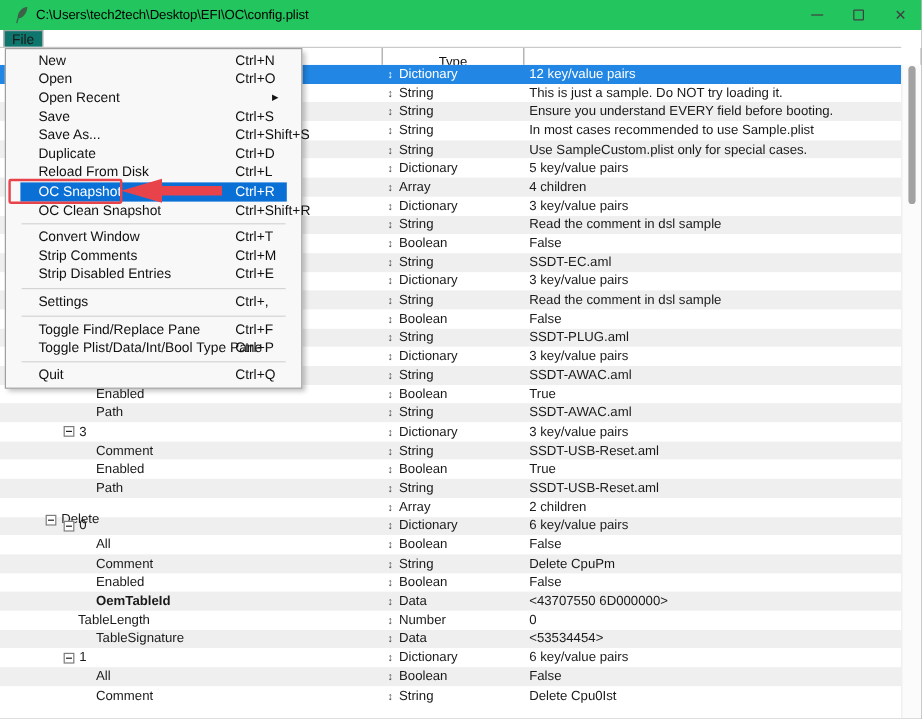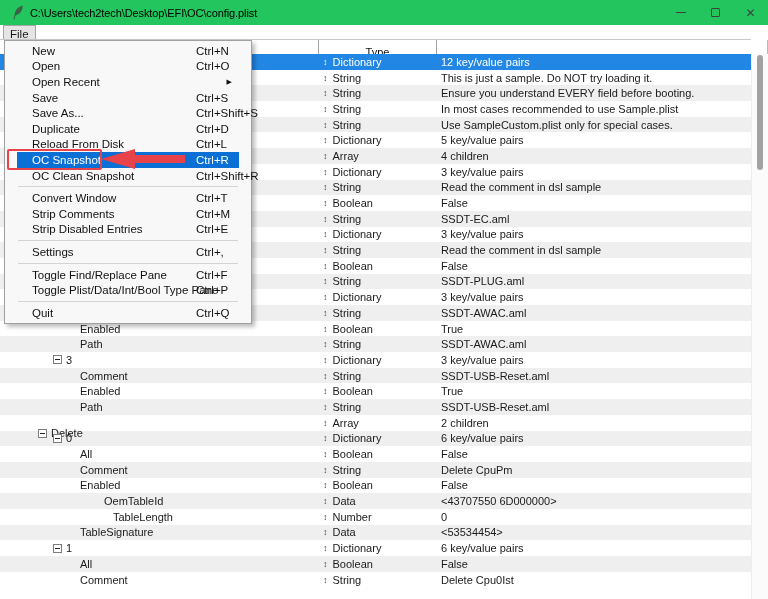--- a/index.html
+++ b/index.html
@@ -14,21 +14,21 @@
   .appicon{position:absolute;left:10px;top:4px;width:15px;height:17px;}
   .title{position:absolute;left:30px;top:0;height:25px;line-height:26px;font-size:11px;letter-spacing:-0.1px;color:#000;white-space:nowrap;}
   .wincontrols{position:absolute;right:0;top:0;height:25px;display:flex;}
   .wbtn{width:35px;height:25px;display:flex;align-items:center;justify-content:center;}
   .glyph-min{width:10px;height:1px;background:#404040;display:block;}
   .glyph-max{width:9px;height:9px;border:1px solid #404040;border-radius:1px;display:block;}
   .glyph-close{font-size:12px;color:#404040;line-height:1;}
   
   .menubar{position:absolute;top:25px;left:0;right:0;height:15px;background:#fff;}
   .menubar-item{position:absolute;left:3px;top:0;height:17px;padding:4px 6px;font-size:11.5px;
-    display:flex;align-items:center;border:1px solid #a6a6a6;background:#e5e5e5;}
+    display:flex;align-items:center;border:1px solid #a6a6a6;background:#0f766e;}
   
   .tableheader{position:absolute;top:39px;left:0;right:17px;height:26px;background:#fff;
     border-top:1px solid #c9c9c9;border-bottom:1px solid #a3a3a3;display:flex;font-size:11px;}
   .hcell{height:100%;display:flex;align-items:center;justify-content:center;border-right:1px solid #a3a3a3;color:#111;}
   .h0{width:319px;flex:none;}
   .h1{width:118px;flex:none;}
   .h2{flex:1;border-right:none;margin-top:40px;}
   
   .rows{position:absolute;top:54px;left:0;width:751px;bottom:0;overflow:hidden;background:#fff;}
   .trow{display:flex;height:15.7px;align-items:center;font-size:11px;white-space:nowrap;}
@@ -403,33 +403,33 @@
         </div>
         <div class="cell type">
           <span class="updown">↕</span>
           <span>Boolean</span>
         </div>
         <div class="cell value">
           <span>False</span>
         </div>
       </div>
       <div class="trow odd">
-        <div class="cell name" style="padding-left: 104px;">
+        <div class="cell name" style="padding-left: 80px; font-weight: bold;">
           <span class="ntext">OemTableId</span>
         </div>
         <div class="cell type">
           <span class="updown">↕</span>
           <span>Data</span>
         </div>
         <div class="cell value">
           <span>&lt;43707550 6D000000&gt;</span>
         </div>
       </div>
       <div class="trow even">
-        <div class="cell name" style="padding-left: 113px;">
+        <div class="cell name" style="padding-left: 65px;">
           <span class="ntext">TableLength</span>
         </div>
         <div class="cell type">
           <span class="updown">↕</span>
           <span>Number</span>
         </div>
         <div class="cell value">
           <span>0</span>
         </div>
       </div>

